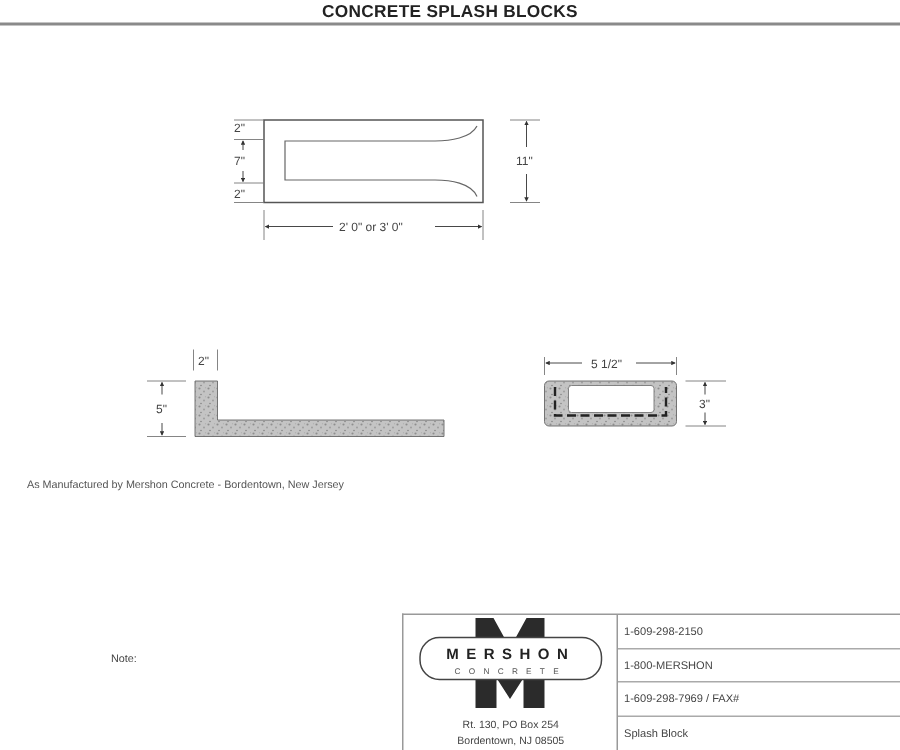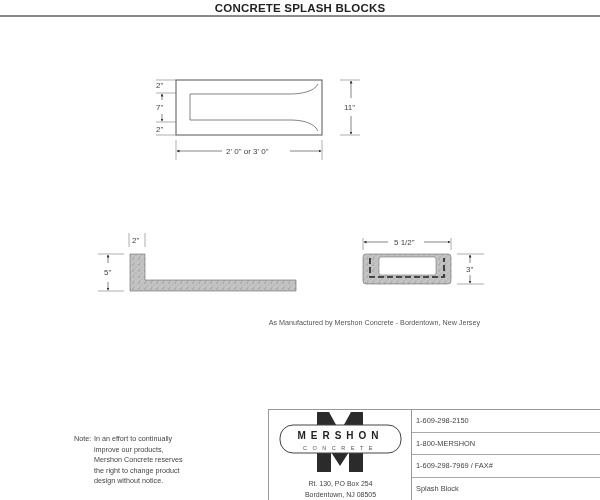--- a/index.html
+++ b/index.html
@@ -1,21 +1,21 @@
 <!DOCTYPE html>
 <html><head>
   <meta charset="utf-8">
   <style>
     html, body { margin:0; padding:0; background:#ffffff; }
     body { width:600px; height:500px; position:relative; overflow:hidden; font-family:"Liberation Sans", sans-serif; color:#333; }
     .title { position:absolute; left:0; top:2px; width:600px; text-align:center; font-weight:bold; font-size:11.5px; letter-spacing:0.2px; color:#222; box-sizing:border-box; }
     .top-rule { position:absolute; left:0; top:15px; width:600px; height:2px; background:#8a8a8a; }
     svg.drawing { position:absolute; left:0; top:0; }
     .dim { font-size:8px; fill:#444; font-family:"Liberation Sans", sans-serif; }
-    .caption { position:absolute; left:0; top:318px; width:480px; text-align:right; font-size:7.2px; color:#555; padding-left:18px; box-sizing:border-box; }
+    .caption { position:absolute; left:0; top:318px; width:480px; text-align:left; font-size:7.2px; color:#555; padding-left:18px; box-sizing:border-box; }
     .note { position:absolute; left:74px; top:434px; font-size:7.2px; line-height:10.5px; color:#444; }
     .note .label { position:absolute; left:0; top:0; }
     .note .lines { margin-left:20px; }
     .tb { position:absolute; left:268px; top:409px; width:340px; height:95px; border-top:1.5px solid #999; border-left:1.5px solid #999; box-sizing:border-box; }
     .tb .logo-cell { position:absolute; left:0; top:0; width:143px; height:95px; border-right:1.5px solid #999; box-sizing:border-box; }
     .tb .rows { position:absolute; left:143px; top:0; width:200px; }
     .tb .row { height:22.5px; border-bottom:1px solid #aaa; font-size:7.4px; color:#444; line-height:22.5px; padding-left:4px; box-sizing:border-box; }
     .addr { position:absolute; left:0; width:143px; text-align:center; font-size:7px; color:#444; }
   </style>
 </head>
@@ -91,27 +91,20 @@
     <line x1="470" y1="263" x2="470" y2="255" stroke="#333" stroke-width="0.6" marker-end="url(#arr)"></line>
     <line x1="470" y1="275" x2="470" y2="283" stroke="#333" stroke-width="0.6" marker-end="url(#arr)"></line>
     <text class="dim" x="466" y="272">3"</text>
   </g>
 </svg>
 
 <div class="caption">As Manufactured by Mershon Concrete - Bordentown, New Jersey</div>
 
 <div class="note">
   <span class="label">Note:</span>
-  <div class="lines">
-    <div>In an effort to continually</div>
-    <div>improve our products,</div>
-    <div>Mershon Concrete reserves</div>
-    <div>the right to change product</div>
-    <div>design without notice.</div>
-  </div>
 </div>
 
 <div class="tb">
   <div class="logo-cell">
     <svg width="143" height="70" viewBox="0 0 143 70" style="position:absolute;left:0;top:0;">
       <path d="M48,2 L60,2 L71,22 L82,2 L94,2 L94,62 L80,62 L80,42 L71,56 L62,42 L62,62 L48,62 Z" fill="#2b2b2b"></path>
       <rect x="11" y="15" width="121" height="28" rx="13" fill="#fff" stroke="#444" stroke-width="1"></rect>
       <text x="71.5" y="29" text-anchor="middle" font-family="Liberation Sans, sans-serif" font-weight="bold" font-size="10" letter-spacing="5" fill="#222">MERSHON</text>
       <text x="71.5" y="39.5" text-anchor="middle" font-family="Liberation Sans, sans-serif" font-size="5.5" letter-spacing="5.5" fill="#555">CONCRETE</text>
     </svg>

